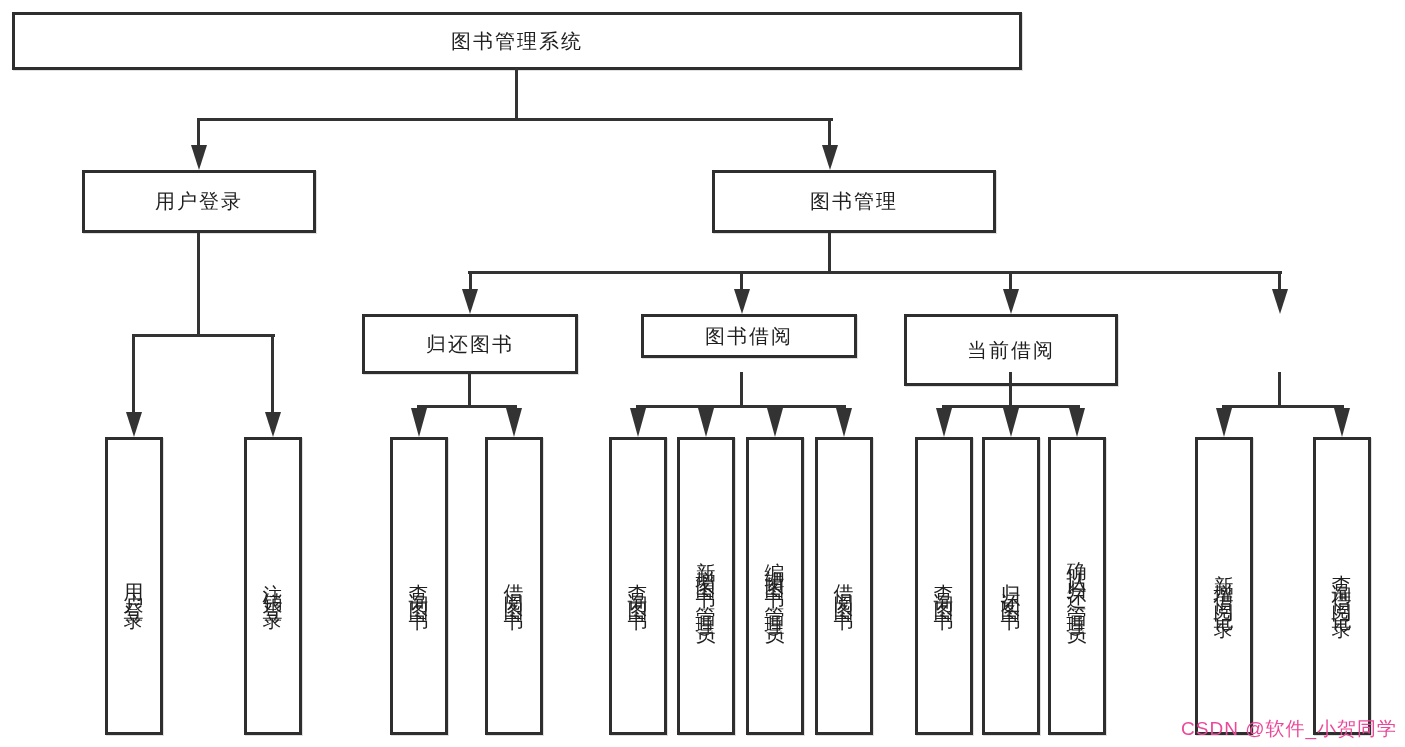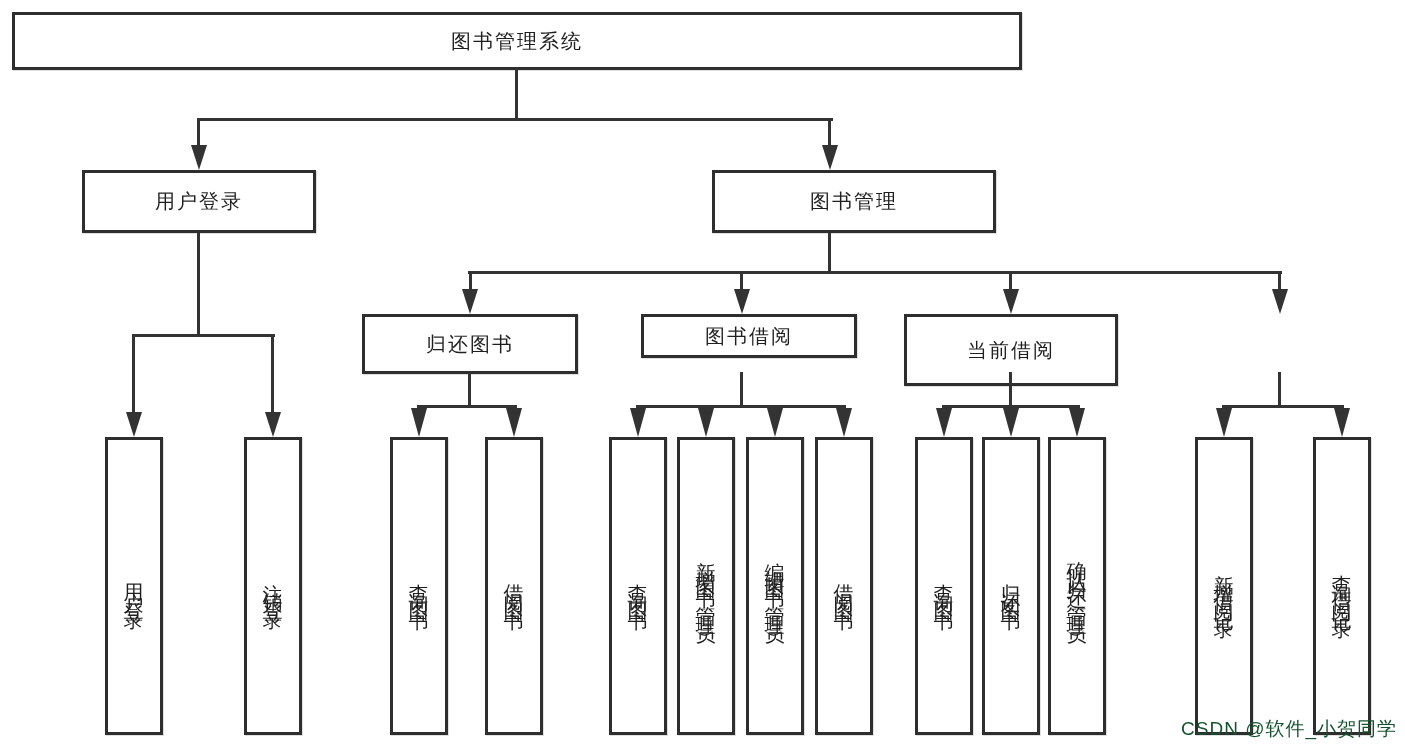--- a/index.html
+++ b/index.html
@@ -45,21 +45,21 @@
     border-left: 8px solid transparent;
     border-right: 8px solid transparent;
     border-top: 25px solid #333333;
   }
   .arr.tall { border-top-width: 29px; }
   #watermark {
     position: absolute;
     right: 8px;
     top: 716px;
     font-size: 19px;
-    color: #14532d;
+    color: #ec4899;
     letter-spacing: 1px;
     white-space: nowrap;
   }
 </style>
 </head>
 <body>
 
 <div id="canvas">
 
   <div class="box h" style="left:12px; top:12px; width:1010px; height:58px;">

